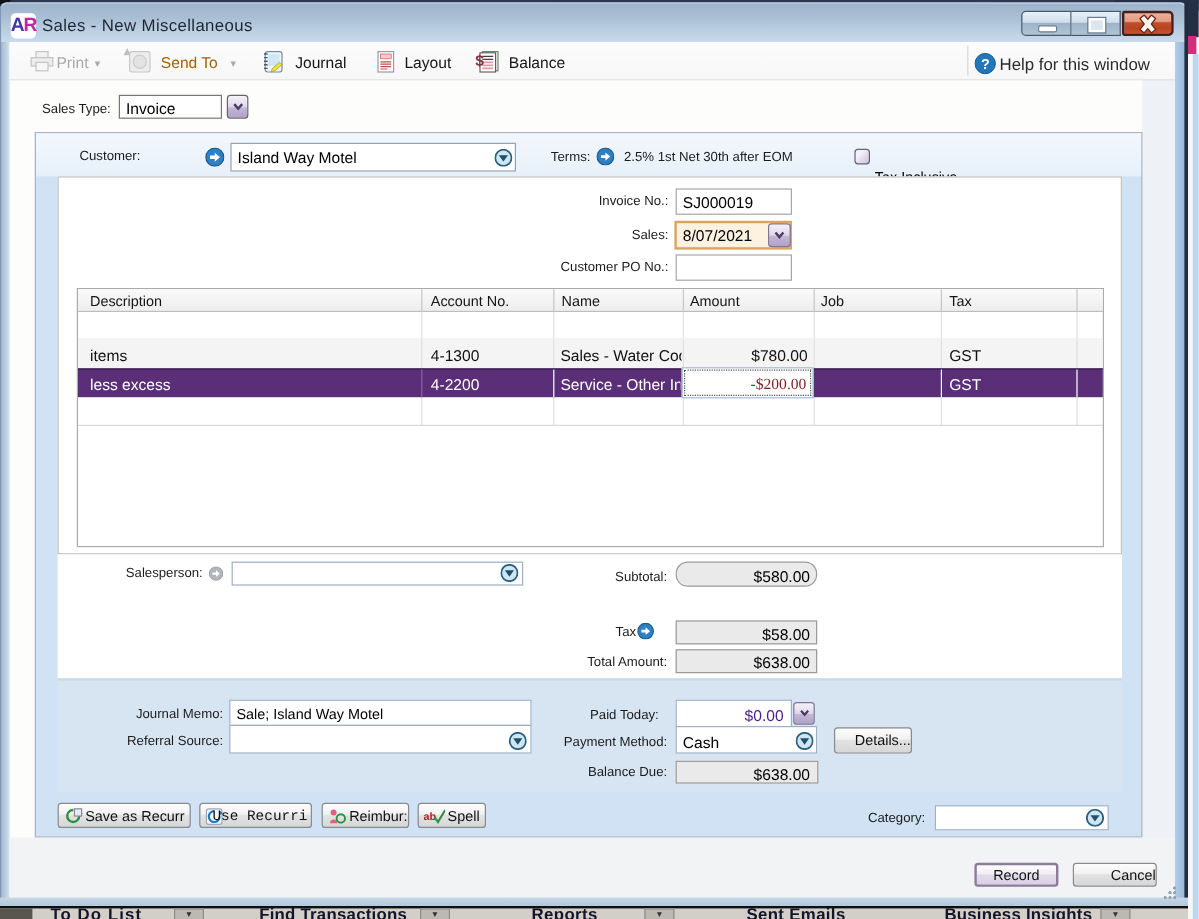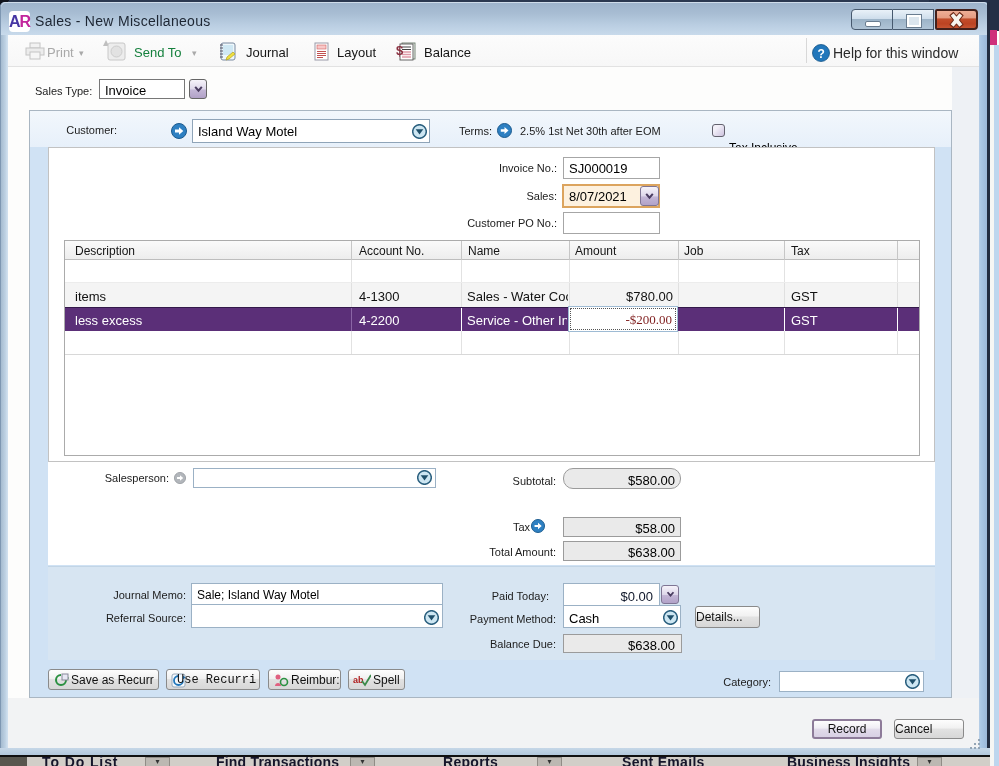--- a/index.html
+++ b/index.html
@@ -5,21 +5,21 @@
 html,body{margin:0;padding:0;}
 body{width:999px;height:766px;position:relative;overflow:hidden;background:#fff;
   font-family:"Liberation Sans", sans-serif;-webkit-font-smoothing:antialiased;}
 .ab{position:absolute;}
 .lbl{position:absolute;font-size:11px;color:#1c1c1c;white-space:nowrap;}
 .inp{position:absolute;background:#fff;border:1px solid #8fa4b8;box-sizing:border-box;}
 .sumbox{position:absolute;background:#eaeaea;border:1px solid #9b9b9b;box-sizing:border-box;
   font-size:13px;color:#000;text-align:right;white-space:nowrap;}
 .btn{position:absolute;box-sizing:border-box;border:1px solid #8a8a8a;border-radius:3px;
   background:linear-gradient(#fdfdfd,#f1f1f1 45%,#e2e2e2 50%,#d7d7d7);
-  font-size:12px;color:#111;text-align:left;}
+  font-size:12px;color:#111;text-align:right;}
 .ddbtn{position:absolute;box-sizing:border-box;border:1px solid #7f7594;border-radius:3px;
   background:linear-gradient(#f6f3fa,#ded7ea 50%,#c3b6d6 55%,#b2a2c8);}
 .ddbtn svg{position:absolute;left:2px;top:4px;}
 </style>
 </head>
 <body>
 
 <div class="ab" style="left:0;top:0;width:999px;height:3px;background:#2b3850;"></div>
 <div class="ab" style="left:0;top:0;width:9px;height:9px;background:linear-gradient(135deg,#10131c 52%,transparent 53%);"></div>
 <div class="ab" style="left:929px;top:0;width:70px;height:9px;background:#242f46;"></div>
@@ -65,21 +65,21 @@
  <rect x="1" y="6" width="18" height="7" fill="#ececec" stroke="#c4c4c4"></rect>
  <rect x="5" y="10" width="10" height="7" fill="#f6f6f6" stroke="#c4c4c4"></rect>
   </svg>
 <div class="ab" style="left:47px;top:45px;font-size:13px;color:#a9a9a9;">Print</div>
 <div class="ab" style="left:79px;top:48px;font-size:9px;color:#a9a9a9;">▾</div>
 <svg class="ab" style="left:102px;top:39px;" width="26" height="23" viewBox="0 0 26 23">
  <path d="M1 7 L7 7 L4 1 z" fill="#bfbfbf"></path>
  <rect x="6" y="4" width="17" height="17" rx="2" fill="#ededed" stroke="#c8c8c8"></rect>
  <circle cx="14.5" cy="12.5" r="5.5" fill="#e2e2e2" stroke="#cccccc"></circle>
   </svg>
-<div class="ab" style="left:134px;top:45px;font-size:13px;color:#15803d;text-align:right;">Send To</div>
+<div class="ab" style="left:134px;top:45px;font-size:13px;color:#a16207;text-align:right;">Send To</div>
 <div class="ab" style="left:192px;top:48px;font-size:9px;color:#a9a9a9;">▾</div>
 
 <svg class="ab" style="left:217px;top:42px;" width="20" height="19" viewBox="0 0 20 19">
  <rect x="4" y="1" width="14" height="17" rx="2" fill="#eef7fb" stroke="#7a8aa0"></rect>
  <rect x="6" y="3" width="10" height="10" fill="#cfe8f4"></rect>
  <path d="M3 3h3M3 6h3M3 9h3M3 12h3M3 15h3" stroke="#556" stroke-width="1.2"></path>
  <path d="M10 15l6-5 2 2-6 5-3 1z" fill="#f0e040" stroke="#b0a020" stroke-width="0.7"></path>
   </svg>
 <div class="ab" style="left:246px;top:45px;font-size:13px;color:#161616;">Journal</div>
 
@@ -244,21 +244,21 @@
 <div class="inp" style="left:191px;top:583px;width:252px;height:22px;border-color:#9bb1c5;"></div>
 <div class="ab" style="left:197px;top:588px;font-size:12px;color:#000;">Sale; Island Way Motel</div>
 <div class="lbl" style="right:813px;top:612px;">Referral Source:</div>
 <div class="inp" style="left:191px;top:604px;width:252px;height:24px;border-color:#9bb1c5;"></div>
 <svg class="ab" style="left:424px;top:610px;" width="15" height="15" viewBox="0 0 15 15">
  <circle cx="7.5" cy="7.5" r="6.8" fill="#cde6f2" stroke="#2a5f7e" stroke-width="1.5"></circle>
  <path d="M3.7 5.3h7.6L7.5 10.6z" fill="#1f4f6a"></path>
   </svg>
 <div class="lbl" style="right:450px;top:590px;">Paid Today:</div>
 <div class="inp" style="left:563px;top:583px;width:97px;height:23px;border-color:#9bb1c5;"></div>
-<div class="ab" style="left:563px;top:589px;width:90px;text-align:right;font-size:13px;color:#0f172a;">$0.00</div>
+<div class="ab" style="left:563px;top:589px;width:90px;text-align:right;font-size:13px;color:#4c1d95;">$0.00</div>
 <div class="ddbtn" style="left:661px;top:585px;width:18px;height:19px;">
  <svg width="13" height="9" viewBox="0 0 13 10">
       <path d="M3.2 2.5l3.3 3.8 3.3-3.8" fill="none" stroke="#4a3c60" stroke-width="2"></path>
     </svg>
   </div>
 <div class="lbl" style="right:443px;top:613px;">Payment Method:</div>
 <div class="inp" style="left:563px;top:605px;width:118px;height:23px;border-color:#9bb1c5;"></div>
 <div class="ab" style="left:569px;top:611px;font-size:13px;color:#000;">Cash</div>
 <svg class="ab" style="left:663px;top:610px;" width="15" height="15" viewBox="0 0 15 15">
  <circle cx="7.5" cy="7.5" r="6.8" fill="#cde6f2" stroke="#2a5f7e" stroke-width="1.5"></circle>

